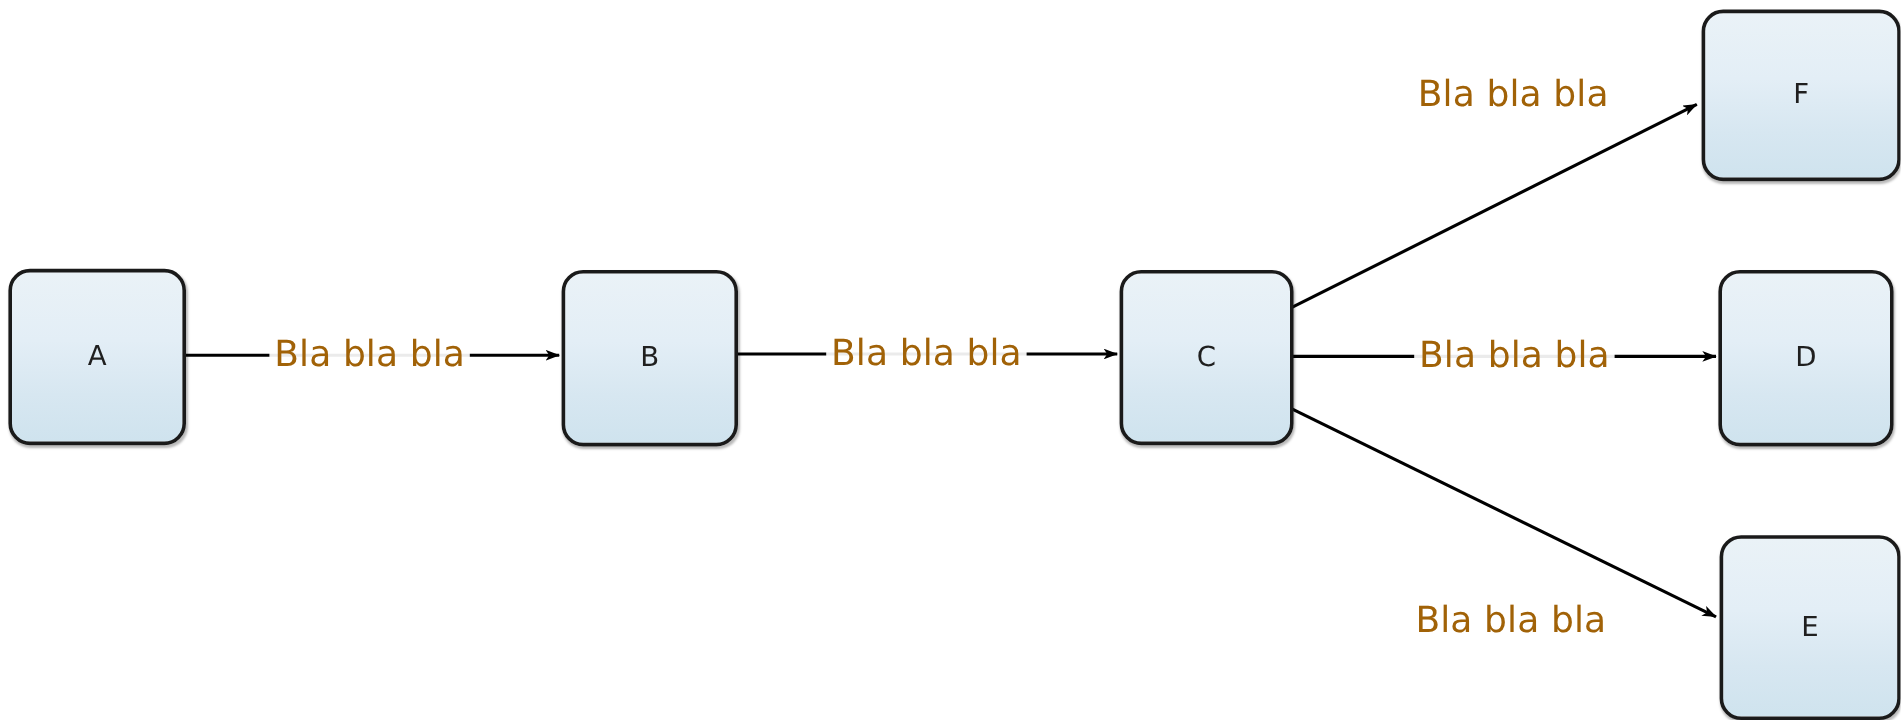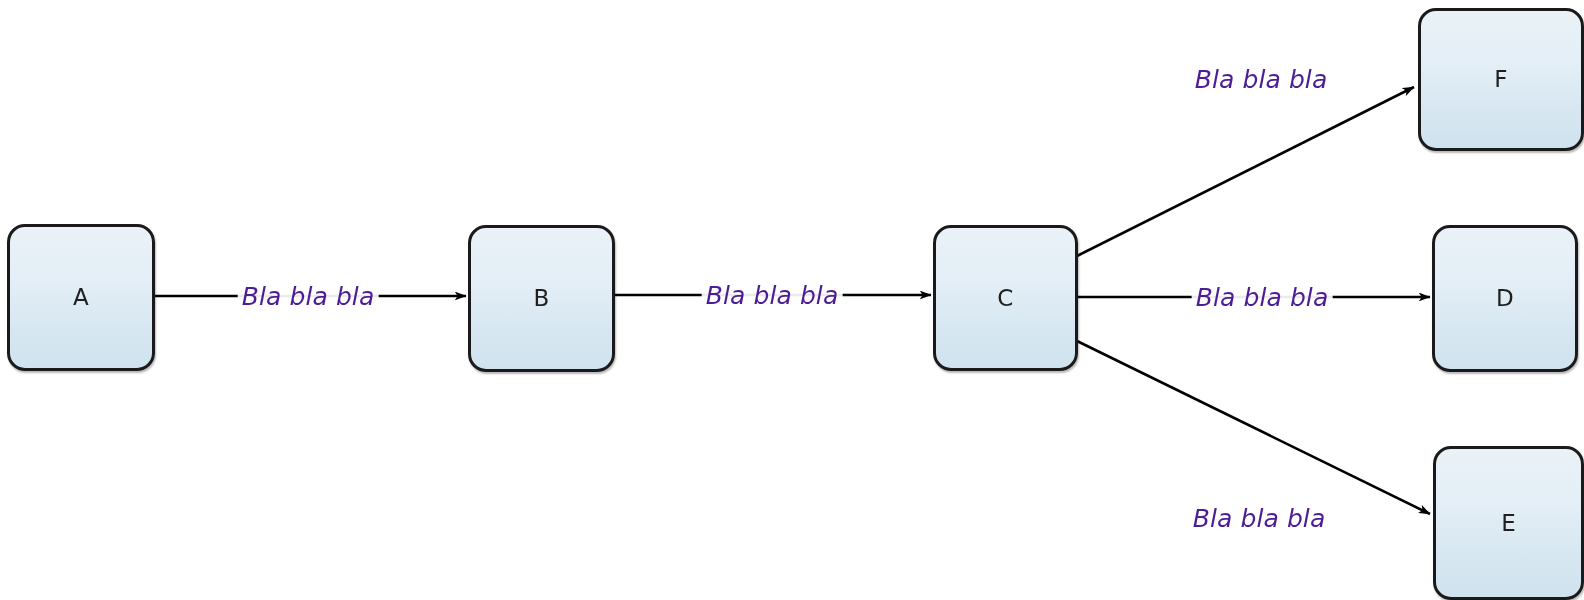--- a/index.html
+++ b/index.html
@@ -39,30 +39,29 @@
   }
   .node-label {
     font-size: 23px;
     color: #1f1f1f;
     line-height: 1;
     letter-spacing: 0.2px;
     user-select: none;
   }
   .edge-label {
     position: absolute;
-    font-size: 25px;
-    color: #4c1d95;
+    font-size: 30px;
+    color: #a16207;
     white-space: nowrap;
     line-height: 1;
     letter-spacing: 0.1px;
     z-index: 4;
     transform: translate(-50%, -50%);
     padding: 1px 4px;
     user-select: none;
-    font-style: italic;
   }
   .edge-label.on-line {
     background: rgba(255,255,255,0.92);
   }
 </style>
 </head>
 <body>
 
 <div id="canvas">
 

